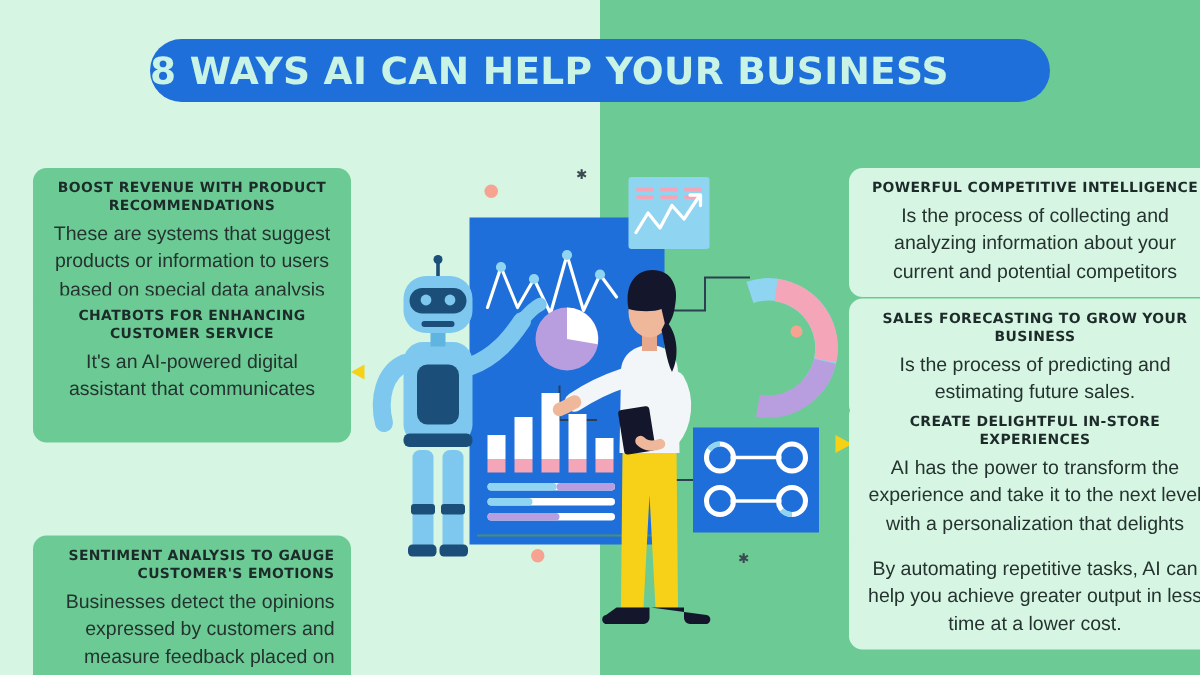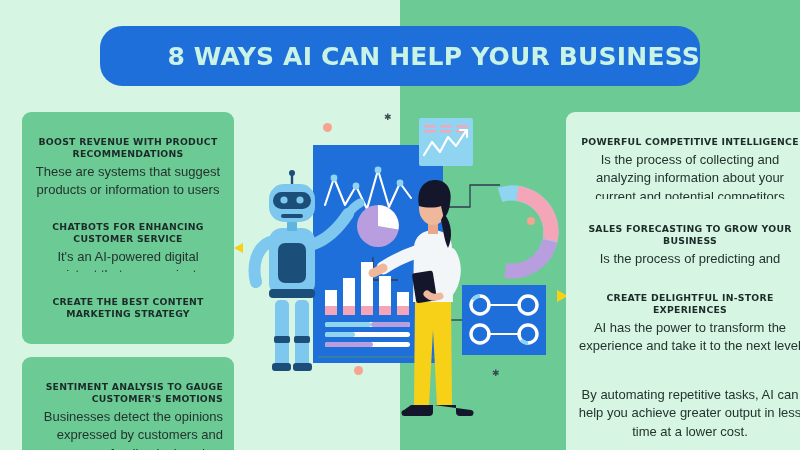--- a/index.html
+++ b/index.html
@@ -16,34 +16,34 @@
     position:absolute; left:0; top:0; width:400px; height:450px;
     background:#d6f5e2;
   }
   #bg-right {
     position:absolute; left:400px; top:0; width:400px; height:450px;
     background:#6ccb94;
   }
 
   
   #title-pill {
-    position:absolute; left:100px; top:26px; width:600px; height:60px;
+    position:absolute; left:100px; top:26px; width:600px; height:42px;
     background:#1f6fdb; border-radius:22px;
-    display:flex; align-items:center; justify-content:flex-end;
+    display:flex; align-items:center; justify-content:flex-start;
     z-index:40;
   }
   #title-text {
     color:#c9f3e4; font-size:25px; font-weight:bold;
     letter-spacing:.2px; font-family:"DejaVu Sans", sans-serif;
     white-space:nowrap;
   }
 
   
   .card {
-    position:absolute; border-radius:9px; padding:24px 11px;
+    position:absolute; border-radius:9px; padding:8px 11px;
     text-align:center; z-index:30;
   }
   .card.left  { background:#6ccb94; left:22px;  width:212px; }
   .card.right { background:#d6f5e2; left:566px; width:248px; }
 
   .card-title {
     font-size:9.3px; font-weight:bold; color:#1c2b2a;
     line-height:1.28; letter-spacing:.25px;
     font-family:"DejaVu Sans", sans-serif;
     text-transform:uppercase;
@@ -220,21 +220,20 @@
 
 <div class="card left" id="card-l1">
   <div class="card-title">BOOST REVENUE WITH PRODUCT RECOMMENDATIONS</div>
   <div class="card-body">These are systems that suggest products or information to users based on special data analysis methods.</div>
 </div>
 <div class="card left" id="card-l2">
   <div class="card-title">CHATBOTS FOR ENHANCING CUSTOMER SERVICE</div>
   <div class="card-body">It's an AI-powered digital assistant that communicates with people.</div>
 </div>
 <div class="card left" id="card-l3">
-  <div class="card-title">CREATE THE BEST CONTENT MARKETING STRATEGY</div>
 </div>
 <div class="card left" id="card-l4">
   <div class="card-title">SENTIMENT ANALYSIS TO GAUGE CUSTOMER'S EMOTIONS</div>
   <div class="card-body">Businesses detect the opinions expressed by customers and measure feedback placed on web pages, reviews, and forums.</div>
 </div>
 
 <div class="card right" id="card-r1">
   <div class="card-title">POWERFUL COMPETITIVE INTELLIGENCE</div>
   <div class="card-body">Is the process of collecting and analyzing information about your current and potential competitors</div>
 </div>

